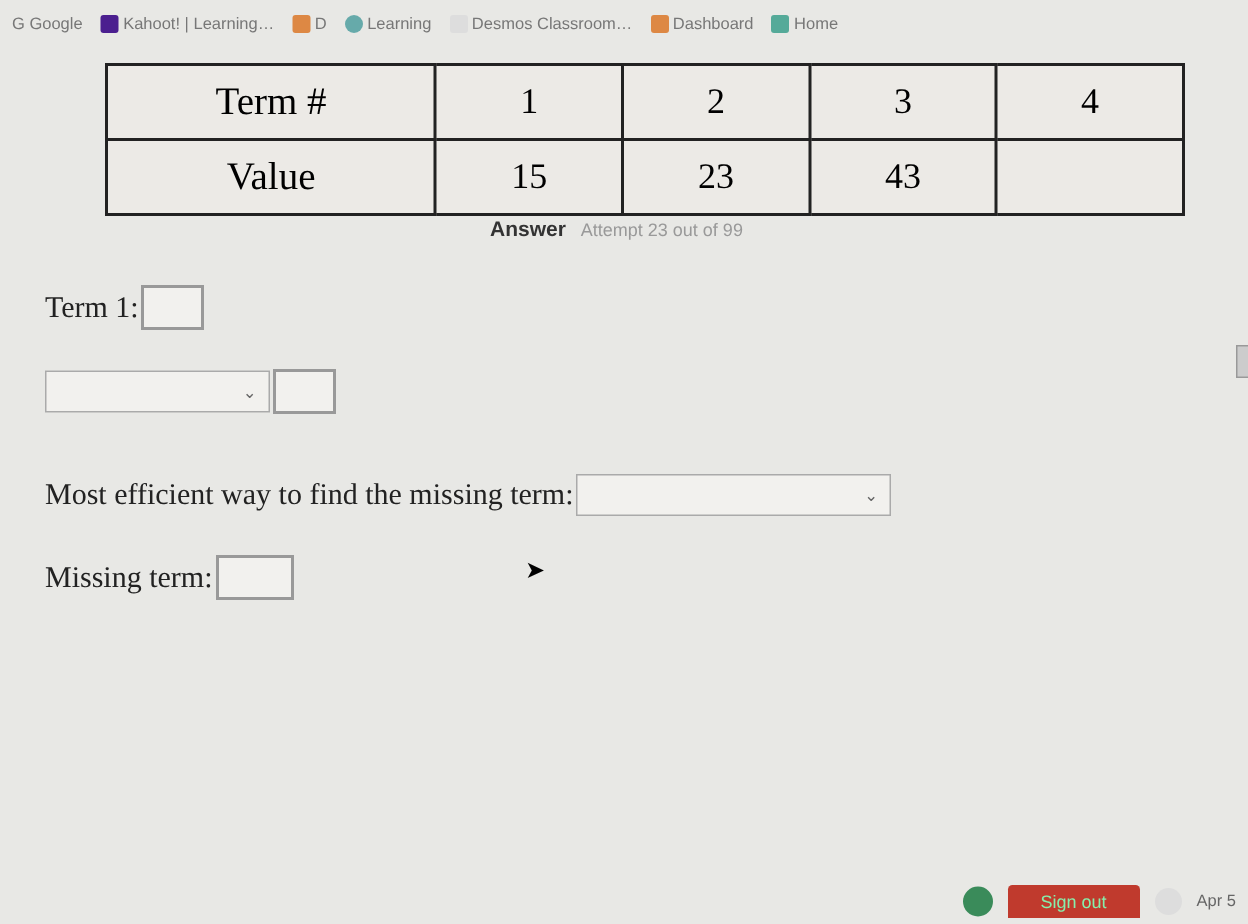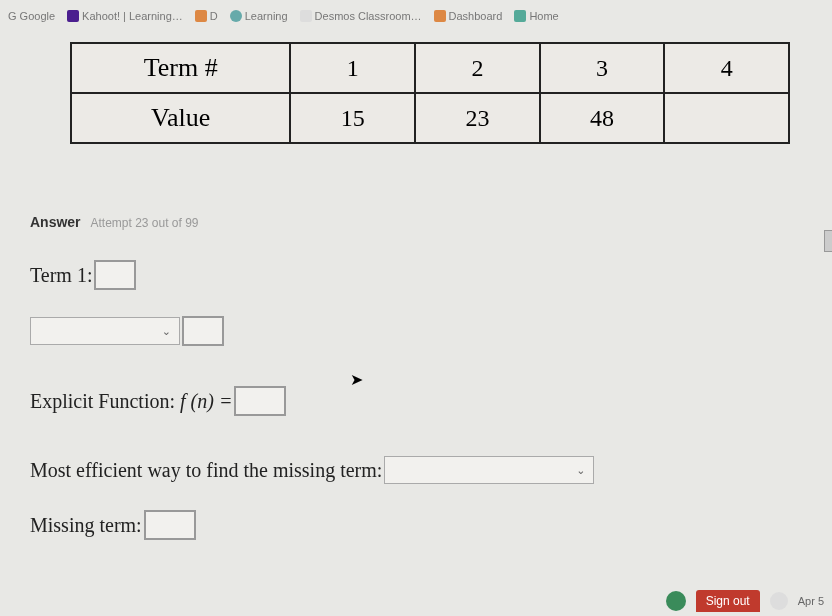--- a/index.html
+++ b/index.html
@@ -47,23 +47,23 @@
       text-align: center;
       height: 50px;
       font-size: 24px;
     }
     table.data-table td.label {
       width: 220px;
       font-size: 26px;
     }
     table.data-table td.col { width: 125px; }
     .answer-section {
-      margin-top: 70px;
       padding-left: 0;
       margin-left: -40px;
+      text-align: center;
     }
     .answer-line {
       font-family: Arial, sans-serif;
       color: #555;
       font-size: 14px;
       margin-bottom: 30px;
     }
     .answer-line b { color: #333; font-weight: bold; }
     .answer-line span.attempt { color: #999; font-size: 12px; margin-left: 6px; }
     .form-row {
@@ -113,24 +113,24 @@
       position: absolute;
       bottom: 0;
       right: 0;
       display: flex;
       align-items: center;
       gap: 10px;
       padding: 4px 8px;
     }
     .signout {
       background: #c03a2d;
-      color: #ffffff;
+      color: #86efac;
       font-family: Arial, sans-serif;
       font-size: 12px;
-      padding: 4px 10px;
+      padding: 4px 22px;
       border-radius: 3px 3px 0 0;
     }
     .date {
       font-family: Arial, sans-serif;
       font-size: 11px;
       color: #666;
     }
     .badge-circle {
       width: 20px;
       height: 20px;
@@ -189,21 +189,21 @@
       <td class="label">Term #</td>
       <td class="col">1</td>
       <td class="col">2</td>
       <td class="col">3</td>
       <td class="col">4</td>
     </tr>
     <tr>
       <td class="label">Value</td>
       <td class="col">15</td>
       <td class="col">23</td>
-      <td class="col">48</td>
+      <td class="col">43</td>
       <td class="col"></td>
     </tr>
   </tbody>
     </table>
 
   <div class="answer-section">
     <div class="answer-line">
       <b>Answer</b>
       <span class="attempt">Attempt 23 out of 99</span>
     </div>
@@ -211,24 +211,20 @@
     <div class="form-row">
       <span>Term 1:</span>
       <span class="input-box"></span>
     </div>
 
     <div class="form-row">
       <span class="select-box"></span>
       <span class="input-box"></span>
     </div>
 
-    <div class="form-row" style="margin-top:40px">
-      <span><span>Explicit Function: </span><span class="f-italic">f (n) =</span></span>
-      <span class="input-box wide"></span>
-    </div>
 
     <div class="form-row" style="margin-top:40px">
       <span>Most efficient way to find the missing term:</span>
       <span class="select-box wide2"></span>
     </div>
 
     <div class="form-row" style="margin-top:6px">
       <span>Missing term:</span>
       <span class="input-box wide"></span>
     </div>

